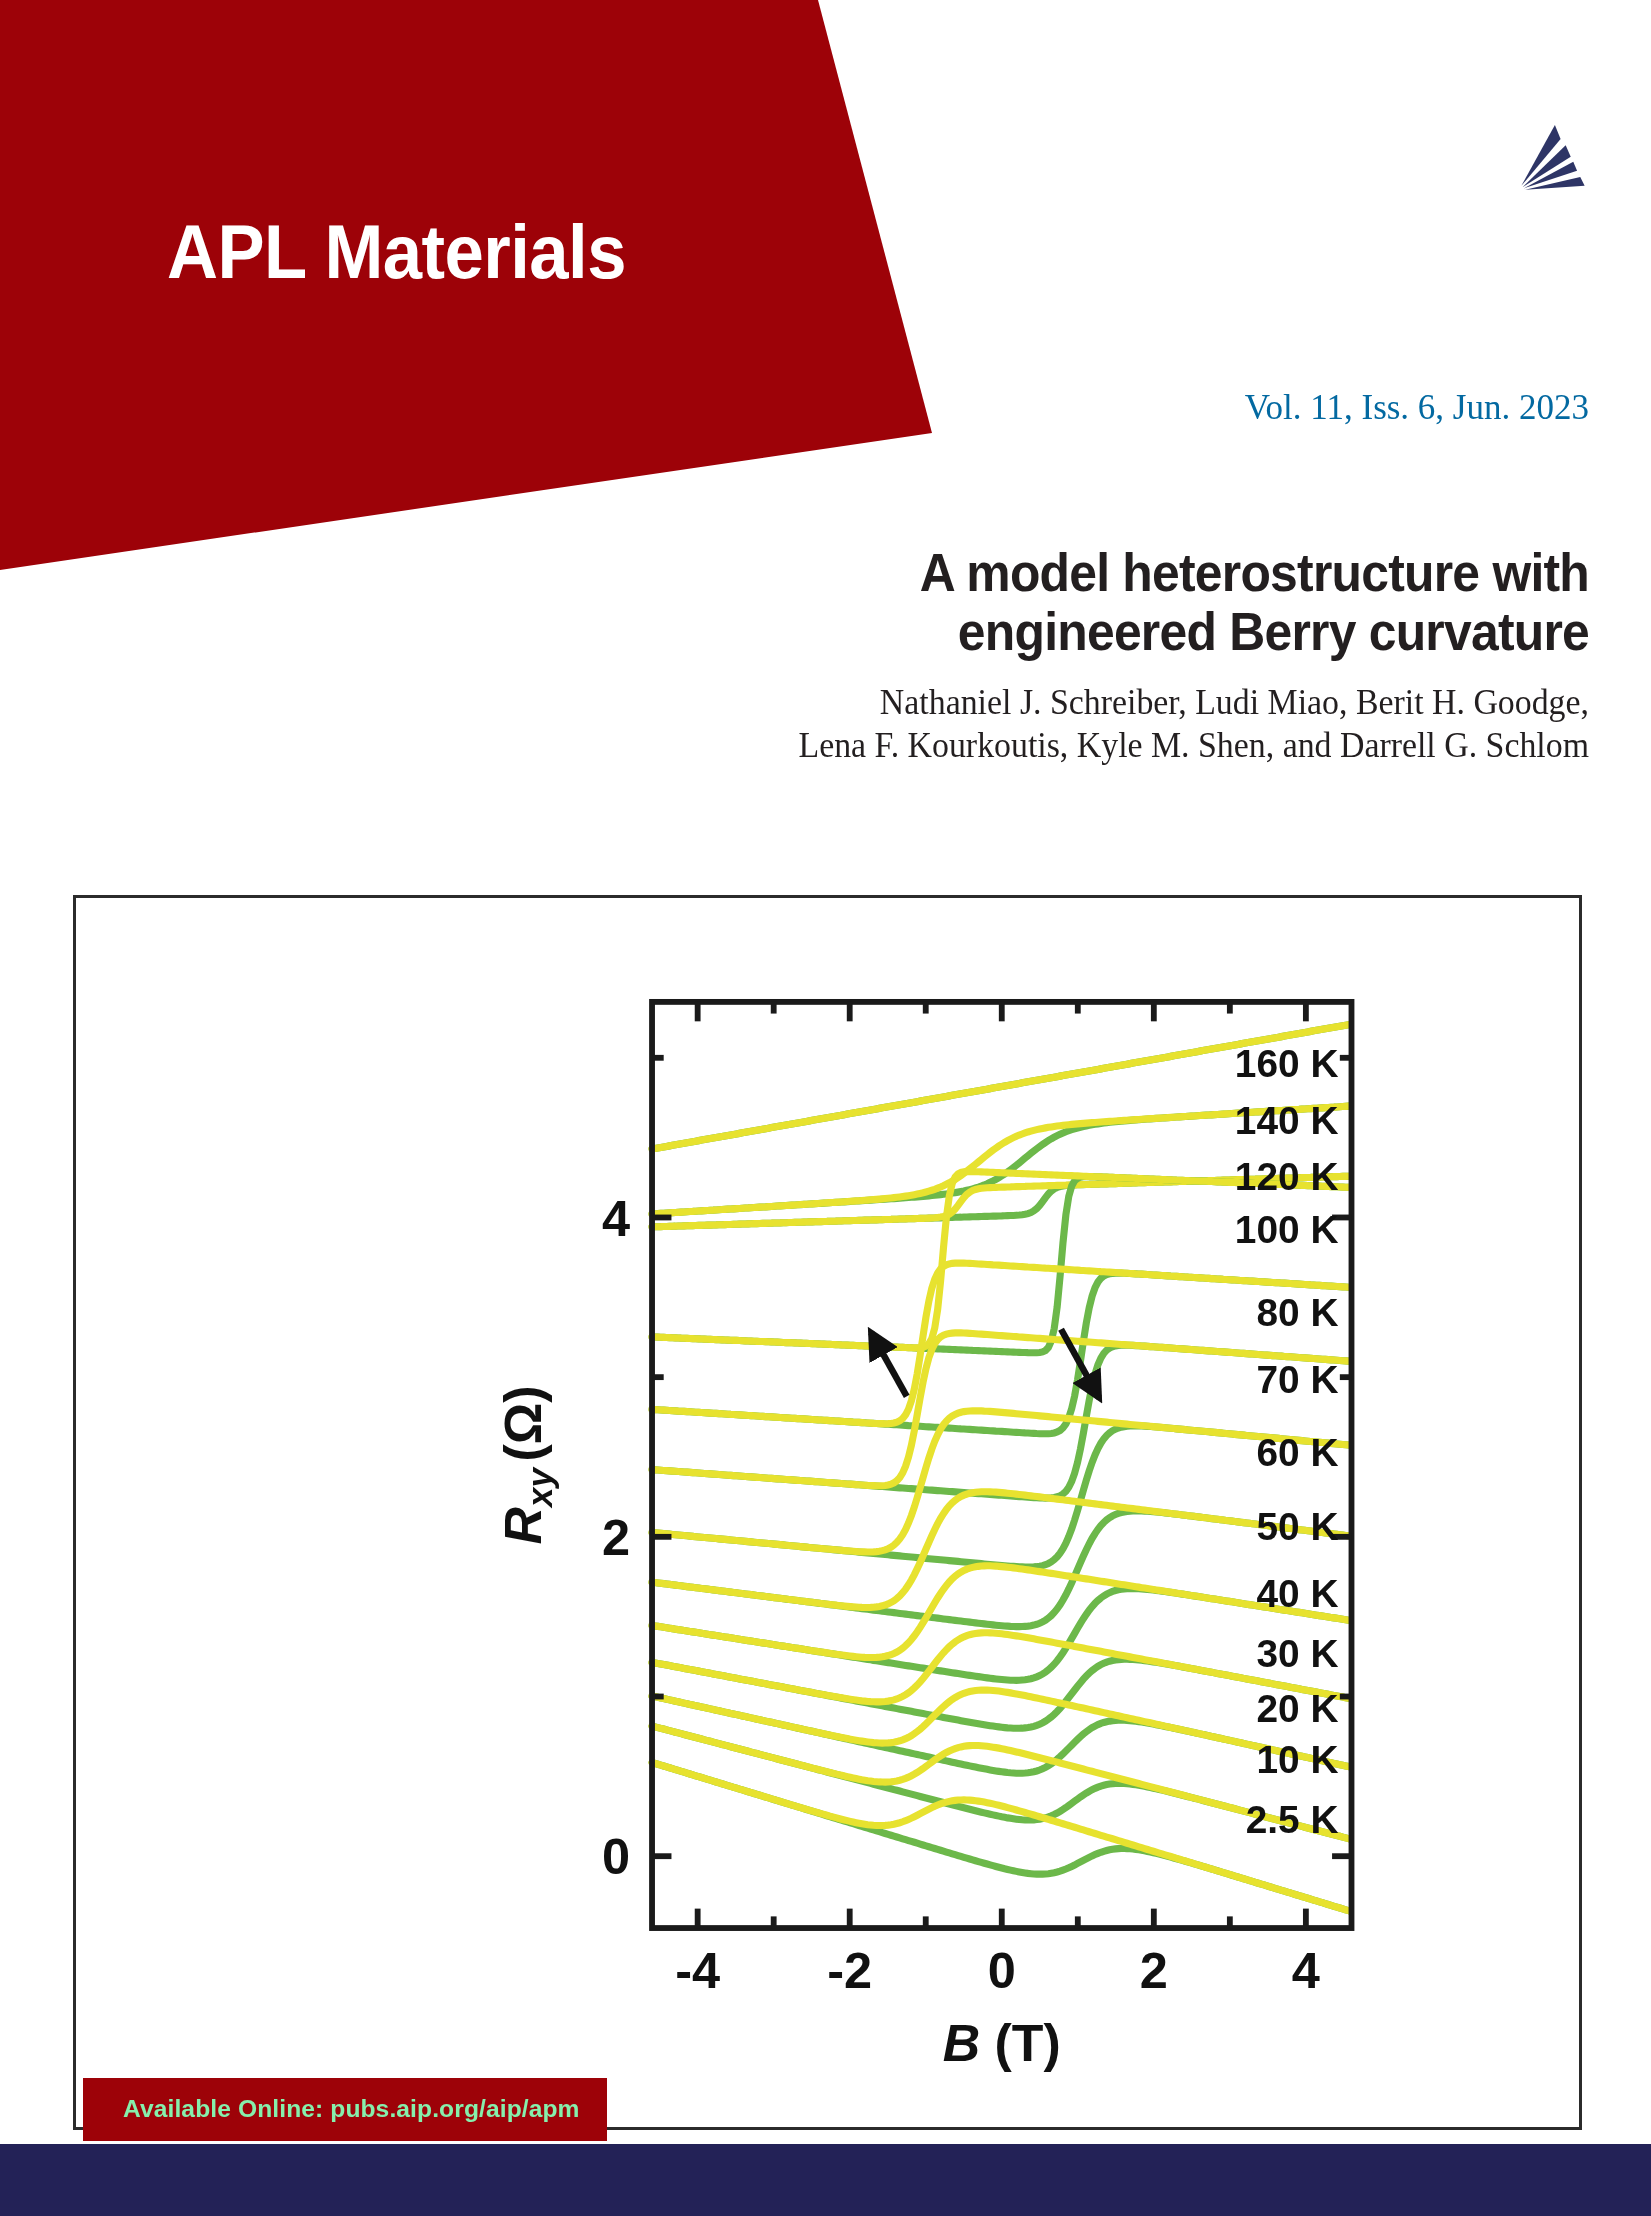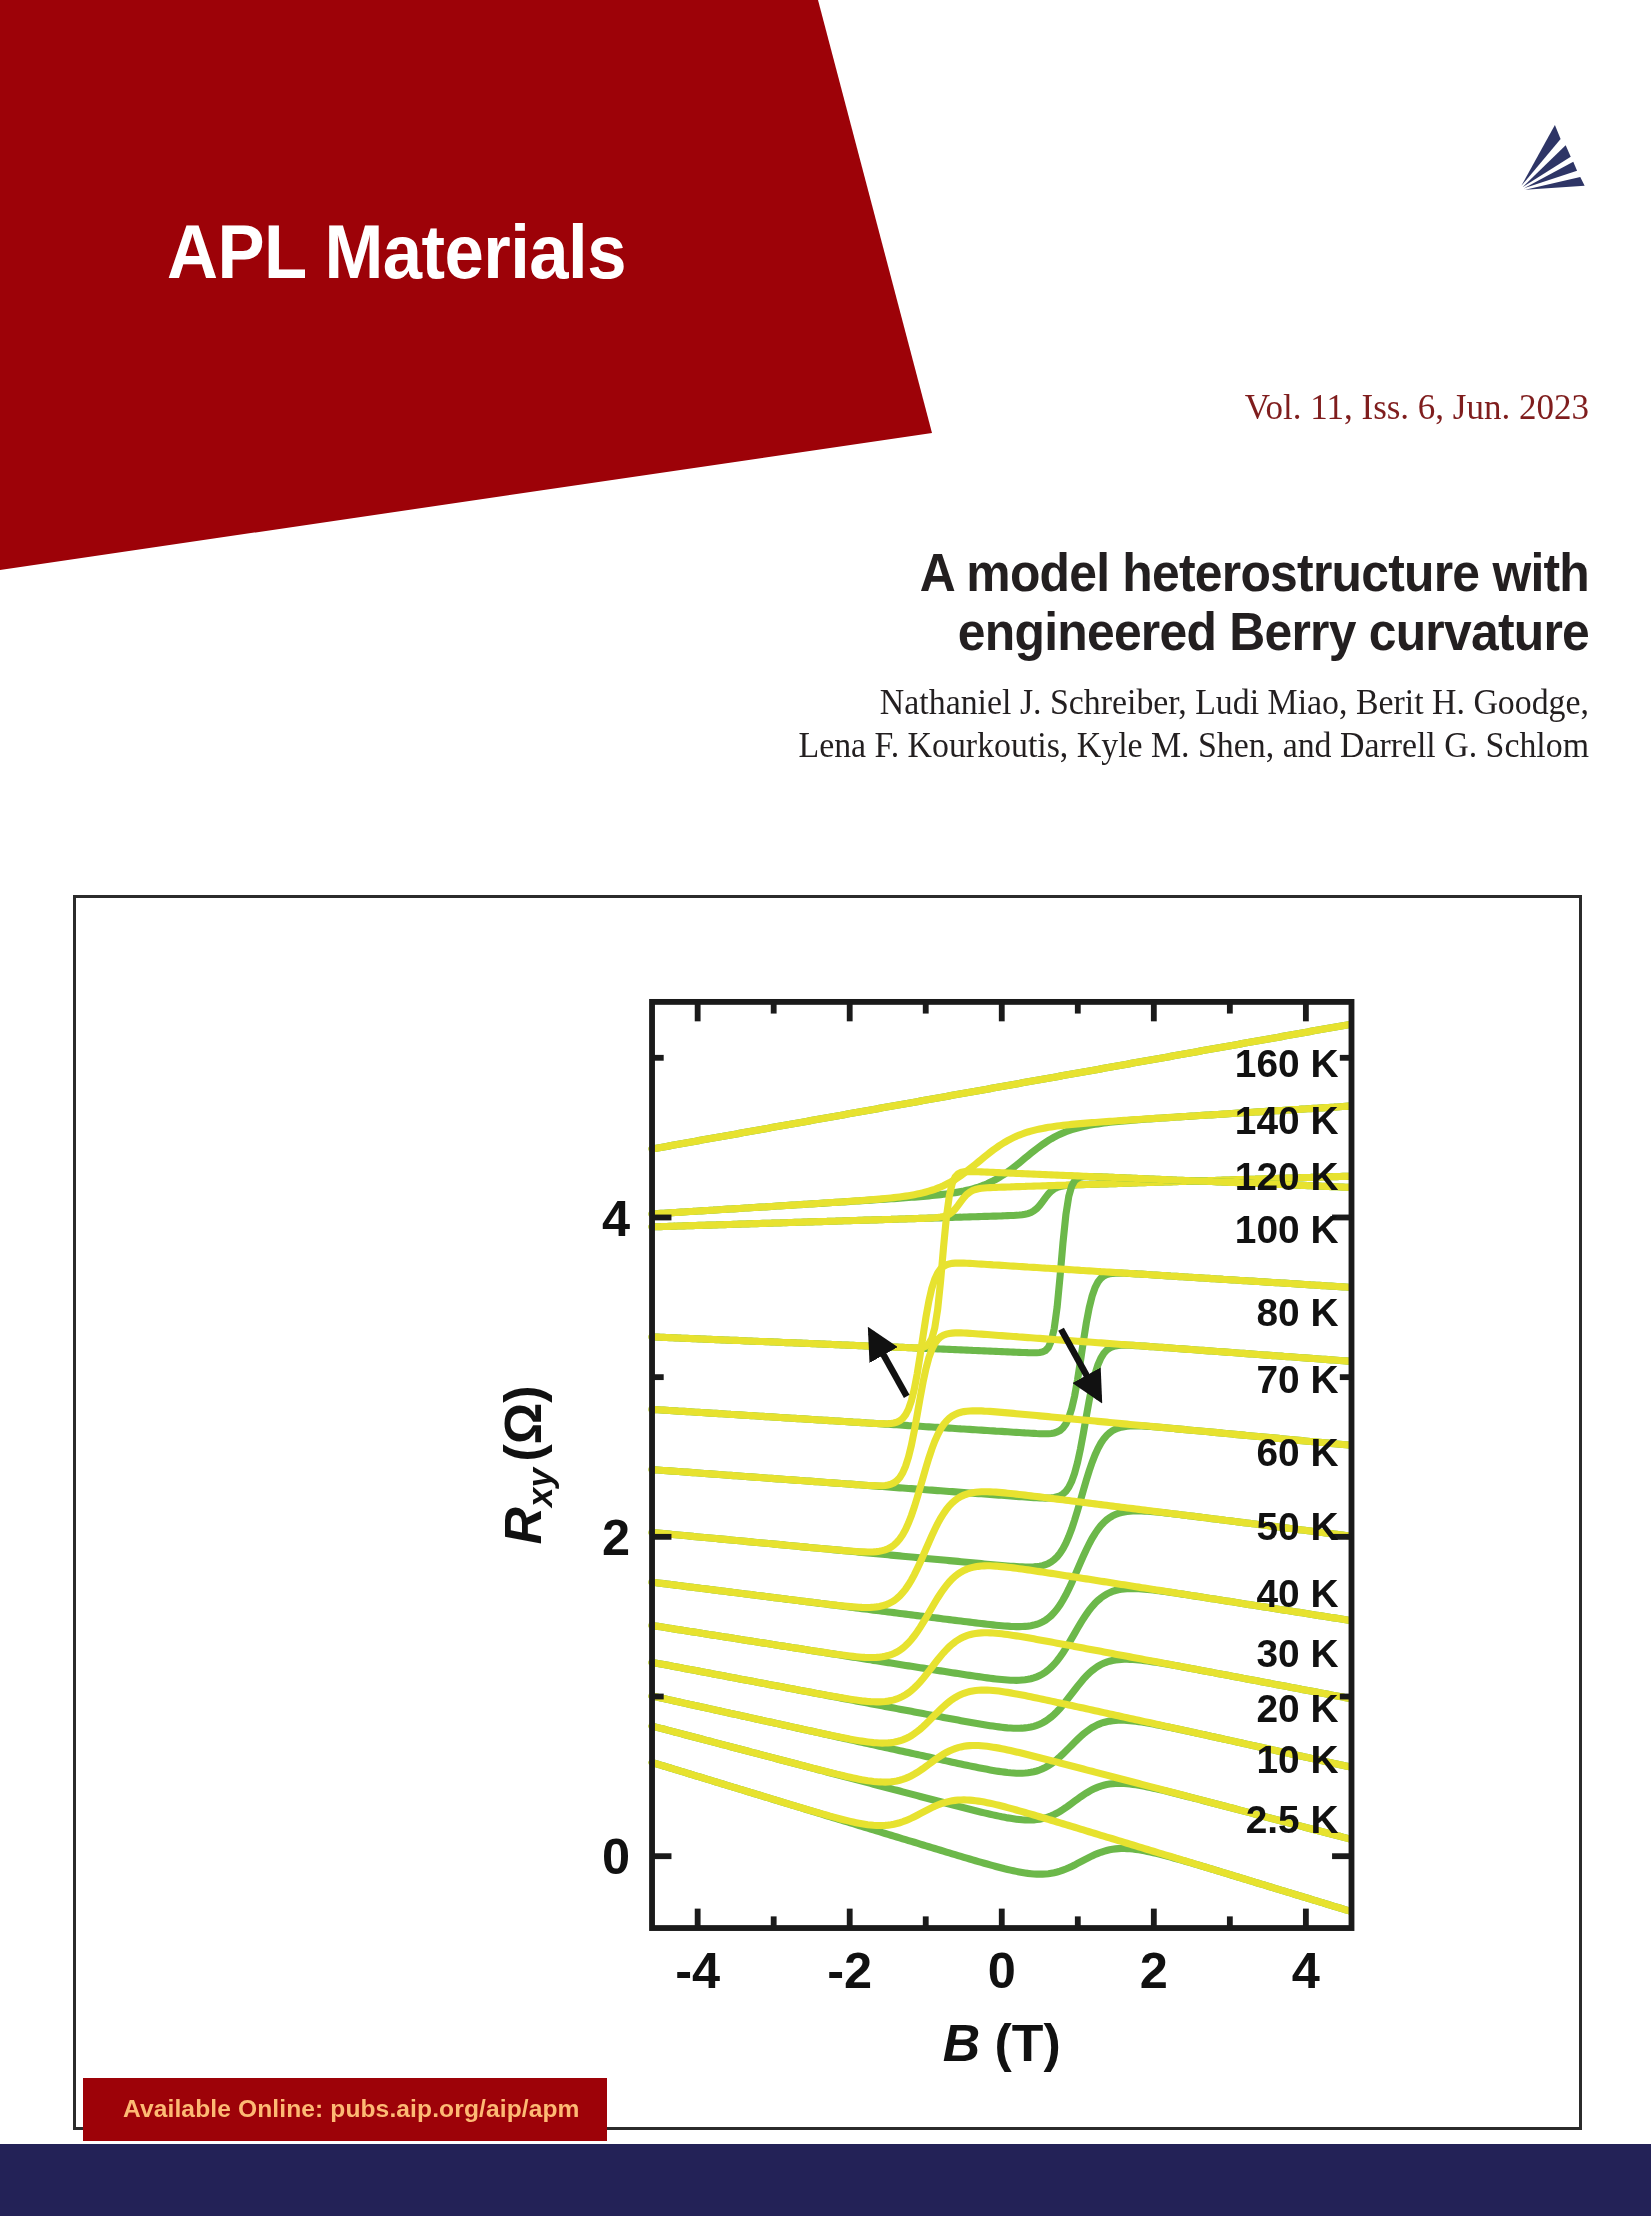--- a/index.html
+++ b/index.html
@@ -42,21 +42,21 @@
     font-size:43px;line-height:0.96;
     letter-spacing:-0.6px;
     padding-top:1.3px;
   }
   .aip-words div{white-space:nowrap;}
 
   
   .volume{
     position:absolute;right:62px;top:388px;
     font-family:"Liberation Serif", serif;
-    font-size:35px;color:#7f1d1d;
+    font-size:35px;color:#0369a1;
     white-space:nowrap;
     z-index:3;
   }
 
   
   .title-block{
     position:absolute;right:62px;top:543px;
     width:958px;text-align:right;
     z-index:3;
   }
@@ -89,21 +89,21 @@
   
   .plot-wrap{
     position:absolute;left:414px;top:78px;
     width:894px;height:1101px;
   }
   .plot-svg{display:block;width:100%;height:100%;}
 
   
   .online-tab{
     position:absolute;left:83px;bottom:75px;
-    background:#9d0208;color:#fdba74;
+    background:#9d0208;color:#86efac;
     font-size:24.6px;font-weight:bold;
     padding:17px 27px 18px 40px;
     letter-spacing:0.1px;
     white-space:nowrap;
     z-index:5;
   }
   .footer-bar{
     position:absolute;left:0;bottom:0;width:100%;height:72px;
     background:#232257;z-index:4;
   }

